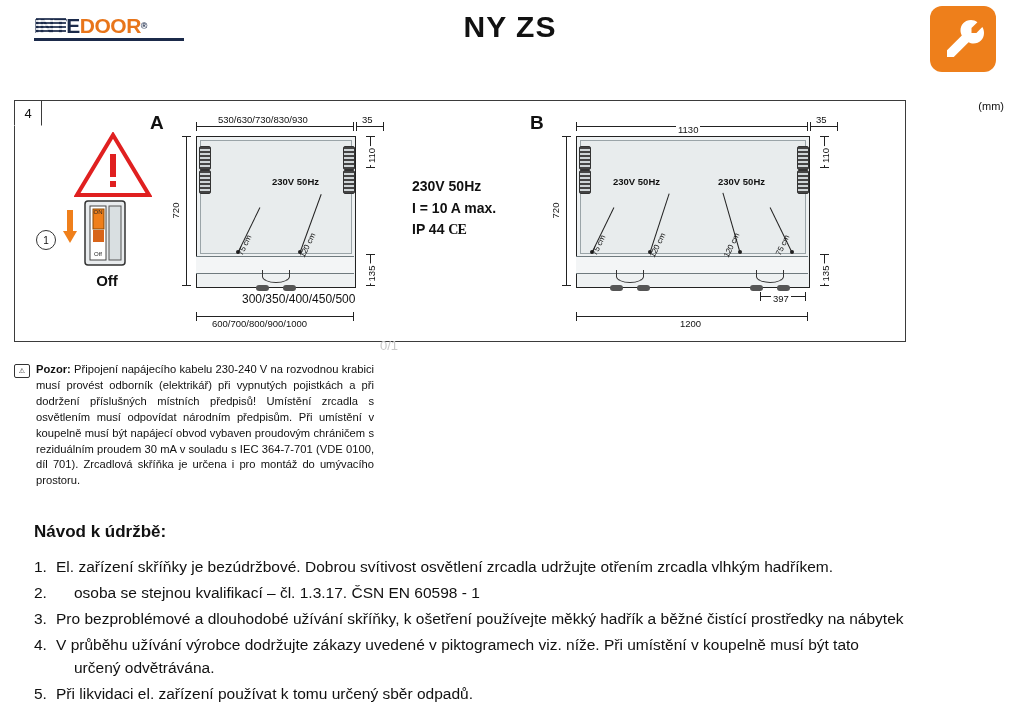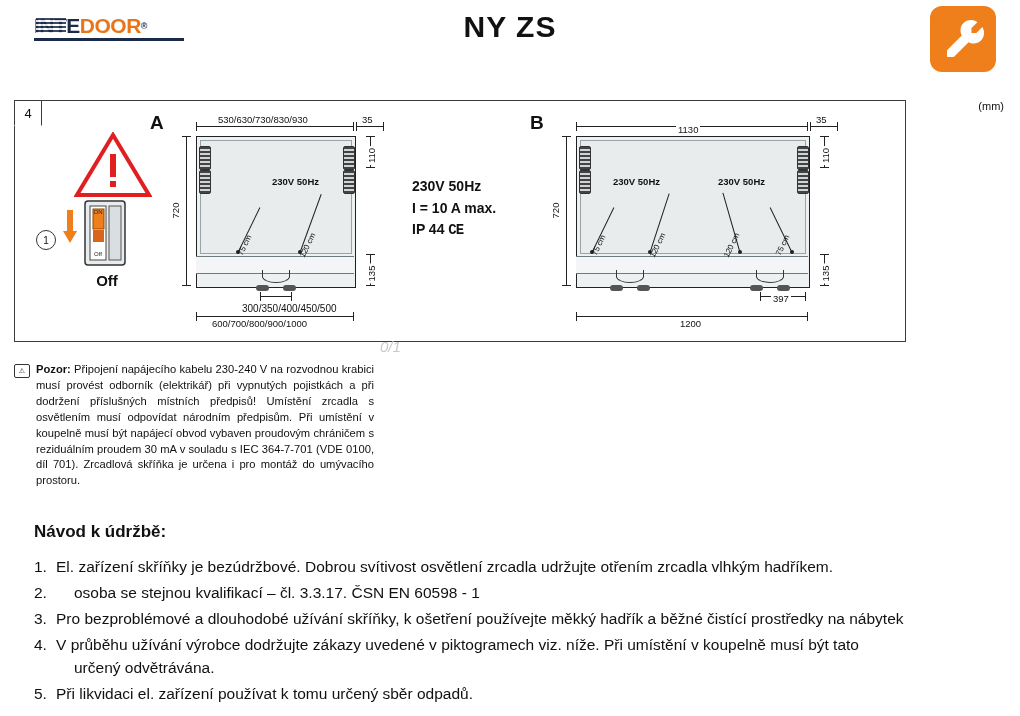--- a/index.html
+++ b/index.html
@@ -62,32 +62,32 @@
   .lead-dot{position:absolute;width:4px;height:4px;background:#222;border-radius:50%;}
   .lead-text{position:absolute;font-size:8px;white-space:nowrap;}
   .lead-text.rot{transform:rotate(-64deg);transform-origin:left bottom;}
   .volt{position:absolute;font-size:9.5px;font-weight:bold;white-space:nowrap;}
   .hinge{position:absolute;width:10px;height:22px;
      background:repeating-linear-gradient(to bottom,#444 0 2px,#cfd5d7 2px 4px);
      border:1px solid #333;border-radius:2px;}
 
   
   #spec{position:absolute;left:412px;top:176px;font-size:14px;line-height:1.55;font-weight:bold;}
-  #spec .ce{letter-spacing:-1px;font-family:Liberation Mono, monospace;}
+  #spec .ce{letter-spacing:-1px;font-family:Liberation Serif, serif;}
 
   
   #warn-block{position:absolute;left:14px;top:362px;width:360px;}
   #warn-icon{position:absolute;left:0;top:2px;width:14px;height:12px;border:1px solid #333;
      border-radius:2px;font-size:7px;display:flex;align-items:center;justify-content:center;}
   #warn-text{position:absolute;left:22px;top:0;width:338px;font-size:11.2px;line-height:1.42;
      text-align:justify;}
   #warn-text b{font-weight:bold;}
 
   
-  #artifact{position:absolute;left:380px;top:338px;font-size:15px;color:#c9c9c9;font-style:italic;}
+  #artifact{position:absolute;left:380px;top:338px;font-size:13px;color:#c9c9c9;}
 
   
   #maint-title{position:absolute;left:34px;top:522px;font-size:17px;font-weight:bold;}
   #maint-list{position:absolute;left:34px;top:556px;width:960px;font-size:15.5px;line-height:1.48;}
   #maint-list .item{position:relative;padding-left:22px;margin-bottom:3px;}
   #maint-list .num{position:absolute;left:0;top:0;}
   #maint-list .sub{display:block;padding-left:18px;}
 </style>
 </head>
 <body>
@@ -195,21 +195,21 @@
   <div class="dim-text v" style="left:362px;top:150px;">110</div>
 
   <div class="dim-line" style="left:370px;top:254px;width:1px;height:32px;"></div>
   <div class="dim-line" style="left:366px;top:254px;width:9px;height:1px;"></div>
   <div class="dim-line" style="left:366px;top:285px;width:9px;height:1px;"></div>
   <div class="dim-text v" style="left:362px;top:268px;">135</div>
 
   <div class="dim-line" style="left:260px;top:296px;width:32px;height:1px;"></div>
   <div class="dim-line" style="left:260px;top:292px;width:1px;height:9px;"></div>
   <div class="dim-line" style="left:291px;top:292px;width:1px;height:9px;"></div>
-  <div class="dim-text" style="left:240px;top:303px;font-size:10px;">300/350/400/450/500</div>
+  <div class="dim-text" style="left:240px;top:292px;font-size:12px;">300/350/400/450/500</div>
 
   <div class="dim-line" style="left:196px;top:316px;width:158px;height:1px;"></div>
   <div class="dim-line" style="left:196px;top:312px;width:1px;height:9px;"></div>
   <div class="dim-line" style="left:353px;top:312px;width:1px;height:9px;"></div>
   <div class="dim-text" style="left:210px;top:318px;">600/700/800/900/1000</div>
 </div>
 
 <div id="spec">
   <div>230V  50Hz</div>
   <div>I = 10 A max.</div>
@@ -302,21 +302,21 @@
 </div>
 
 <div id="maint-title">Návod k údržbě:</div>
 <div id="maint-list">
   <div class="item">
     <span class="num">1.</span>
     <span>El. zařízení skříňky je bezúdržbové. Dobrou svítivost osvětlení zrcadla udržujte otřením zrcadla vlhkým hadříkem.</span>
   </div>
   <div class="item">
     <span class="num">2.</span>
-    <span class="sub">osoba se stejnou kvalifikací – čl. 3.3.17. ČSN EN 60598 - 1</span>
+    <span class="sub">osoba se stejnou kvalifikací – čl. 1.3.17. ČSN EN 60598 - 1</span>
   </div>
   <div class="item">
     <span class="num">3.</span>
     <span>Pro bezproblémové a dlouhodobé užívání skříňky, k ošetření používejte měkký hadřík a běžné čistící prostředky na nábytek</span>
   </div>
   <div class="item">
     <span class="num">4.</span>
     <span>V průběhu užívání výrobce dodržujte zákazy uvedené v piktogramech viz. níže. Při umístění v koupelně musí být tato</span>
     <span class="sub">určený odvětrávána.</span>
   </div>

